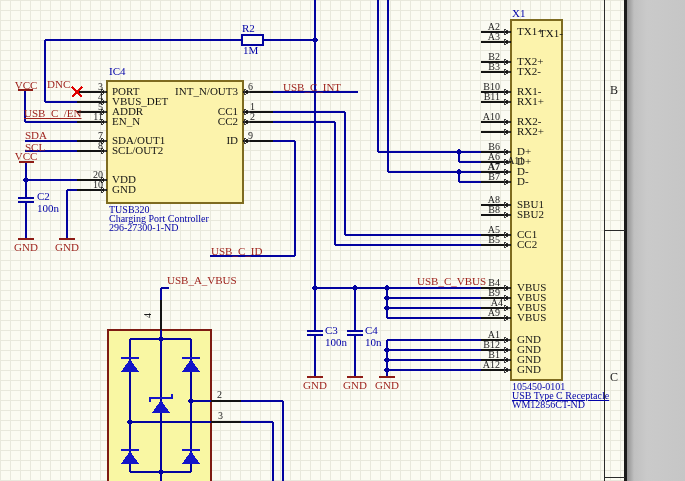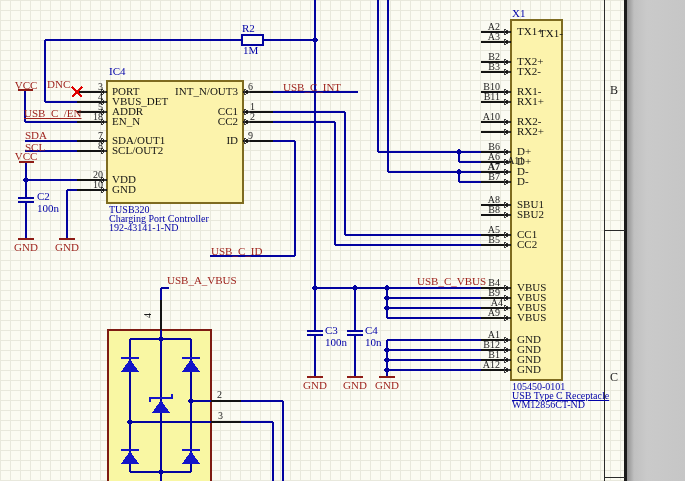--- a/index.html
+++ b/index.html
@@ -161,26 +161,26 @@
   <div class="t blue" style="left:37px;top:191px;">C2</div>
   <div class="t blue" style="left:37px;top:203px;">100n</div>
   <div class="t blue" style="left:325px;top:325px;">C3</div>
   <div class="t blue" style="left:325px;top:337px;">100n</div>
   <div class="t blue" style="left:365px;top:325px;">C4</div>
   <div class="t blue" style="left:365px;top:337px;">10n</div>
 
   <div class="t blue" style="left:109px;top:66px;">IC4</div>
   <div class="t small-blue" style="left:109px;top:205px;">TUSB320</div>
   <div class="t small-blue" style="left:109px;top:214px;">Charging Port Controller</div>
-  <div class="t small-blue" style="left:109px;top:223px;">192-43141-1-ND</div>
+  <div class="t small-blue" style="left:109px;top:223px;">296-27300-1-ND</div>
 
   <div class="t num r" style="left:75px;top:82px;width:28px;">3</div>
   <div class="t num r" style="left:75px;top:92px;width:28px;">4</div>
   <div class="t num r" style="left:75px;top:102px;width:28px;">5</div>
-  <div class="t num r" style="left:75px;top:112px;width:28px;">18</div>
+  <div class="t num r" style="left:75px;top:112px;width:28px;">11</div>
   <div class="t num r" style="left:75px;top:131px;width:28px;">7</div>
   <div class="t num r" style="left:75px;top:141px;width:28px;">8</div>
   <div class="t num r" style="left:75px;top:170px;width:28px;">20</div>
   <div class="t num r" style="left:75px;top:180px;width:28px;">10</div>
 
   <div class="t name" style="left:112px;top:86px;">PORT</div>
   <div class="t name" style="left:112px;top:96px;">VBUS_DET</div>
   <div class="t name" style="left:112px;top:106px;">ADDR</div>
   <div class="t name" style="left:112px;top:116px;">EN_N</div>
   <div class="t name" style="left:112px;top:135px;">SDA/OUT1</div>

